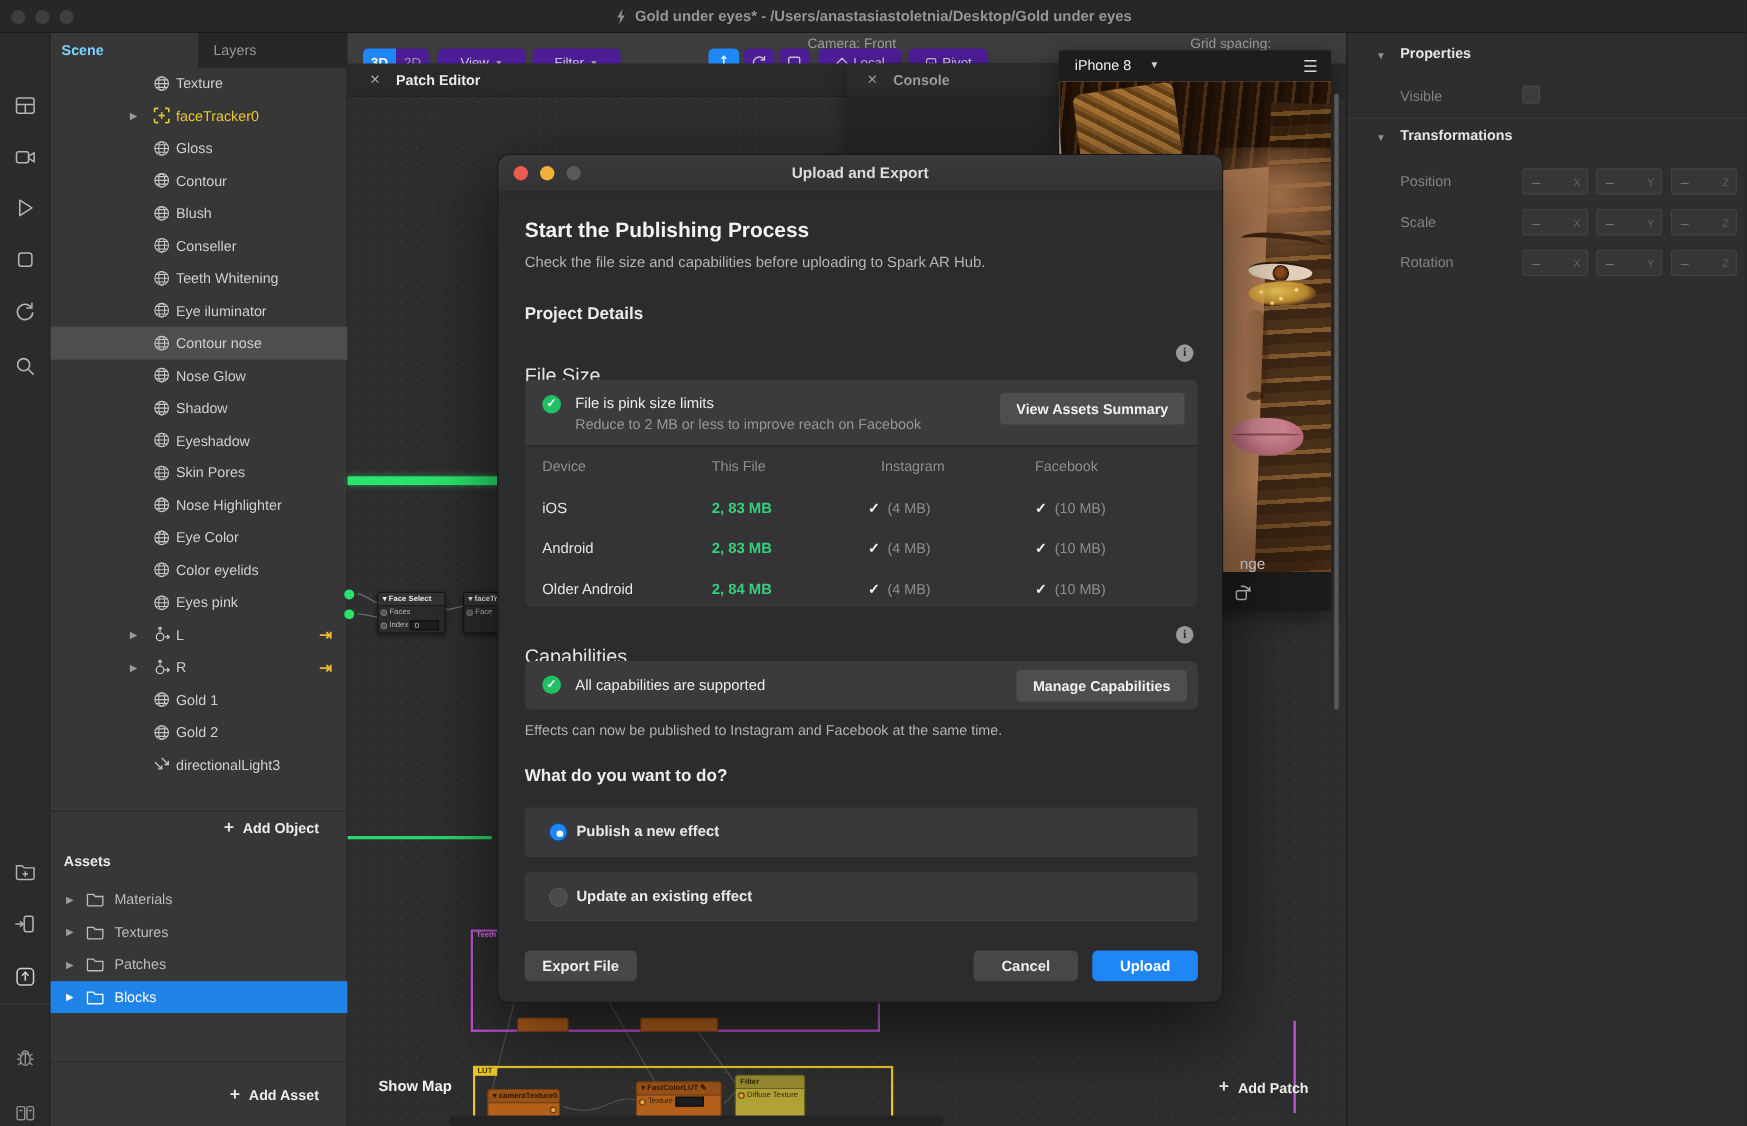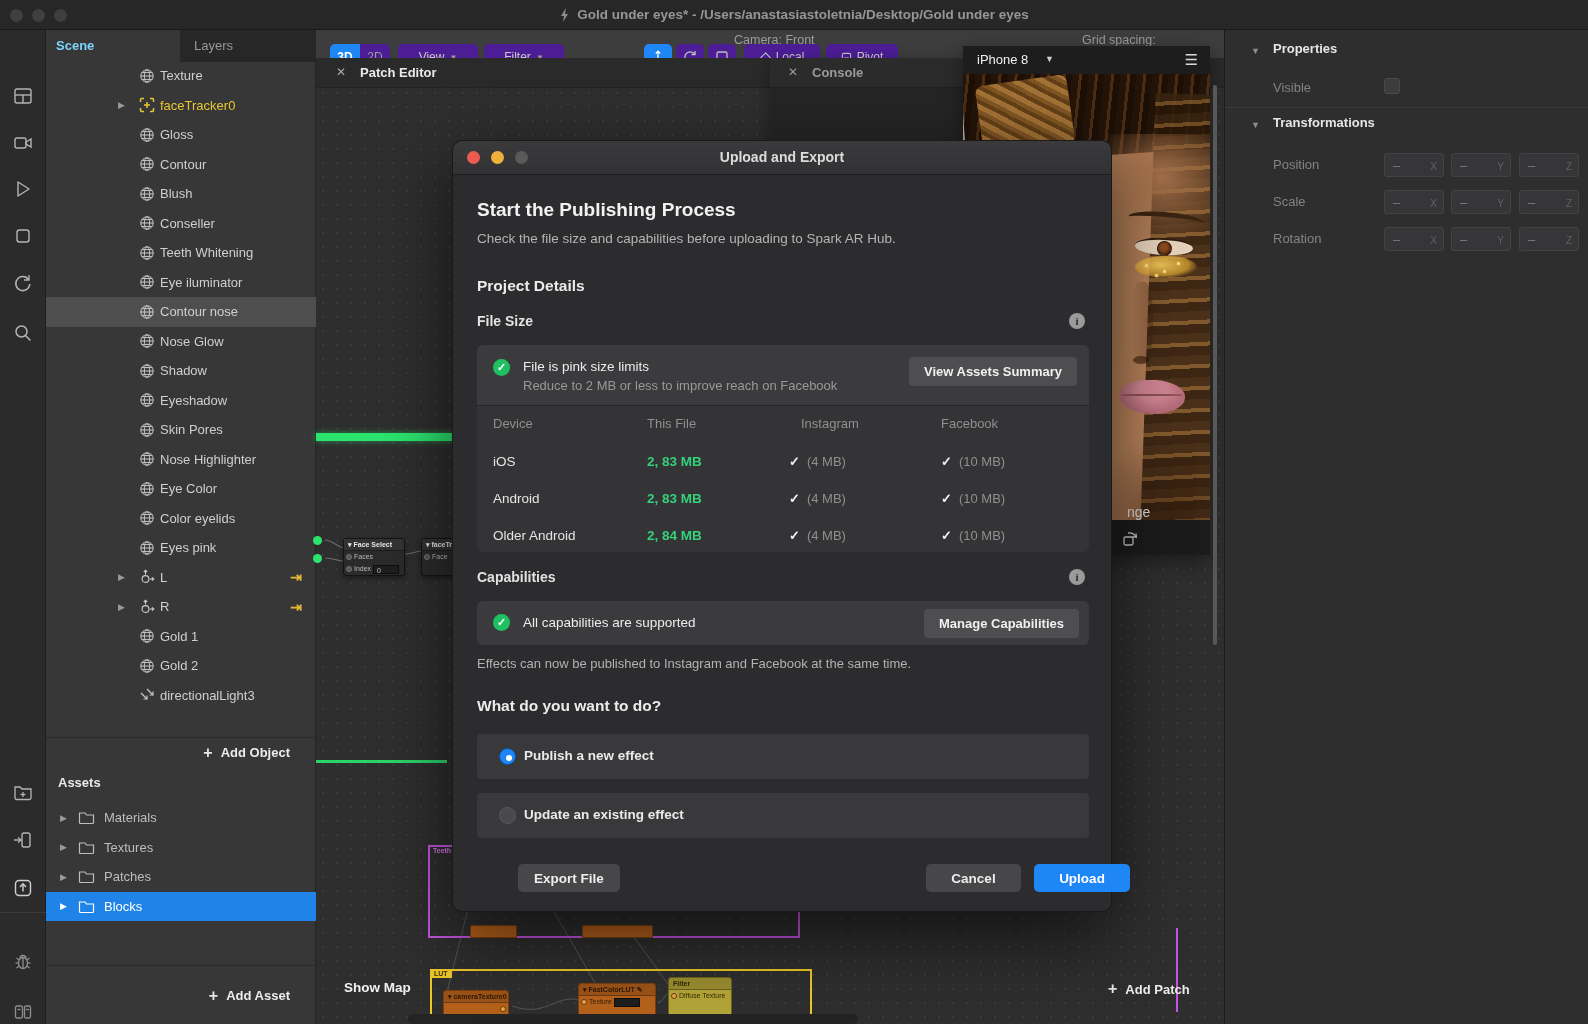--- a/index.html
+++ b/index.html
@@ -159,21 +159,21 @@
             border-radius:10px; box-shadow:0 24px 70px rgba(0,0,0,.6); z-index:10; }
   .dlg-bar { position:absolute; left:0; top:0; width:100%; height:34px; border-radius:10px 10px 0 0;
              background:linear-gradient(#3a3a3c,#323234); border-bottom:1px solid #1f1f21; }
   .dlg-lights { position:absolute; left:14px; top:10px; display:flex; gap:11px; }
   .dl { width:13px; height:13px; border-radius:50%; }
   .dl.red{ background:#ed5a52; } .dl.yel{ background:#f0b13c; } .dl.gry{ background:#5a5a5a; }
   .dlg-title { position:absolute; left:0; top:8px; width:100%; text-align:center; font-weight:bold; font-size:14px; color:#dcdcdc; }
   .dlg-h1 { position:absolute; left:24px; top:58px; font-size:19px; font-weight:bold; color:#f2f2f2; }
   .dlg-sub { position:absolute; left:24px; top:90px; font-size:13.5px; color:#b4b4b4; }
   .dlg-h2 { position:absolute; left:24px; font-size:15.5px; font-weight:bold; color:#ebebeb; }
-  .dlg-sec { position:absolute; left:24px; font-size:14px; font-weight:bold; color:#e2e2e2; }
+  .dlg-sec { position:absolute; left:24px; font-size:18px; font-weight:normal; color:#e2e2e2;margin-top:18px; }
   .info-ic { position:absolute; right:26px; width:16px; height:16px; border-radius:50%; background:#9a9a9a; color:#2b2b2b;
              font-weight:bold; font-size:11px; text-align:center; line-height:16px; font-family:"Liberation Serif", serif; }
   .card { position:absolute; left:24px; width:612px; border-radius:6px; overflow:hidden; }
   .statuspart { position:relative; height:60px; background:#3b3b3d; }
   .gcheck { position:absolute; width:17px; height:17px; border-radius:50%; background:#1fc061; color:#fff; font-size:11px;
             font-weight:bold; text-align:center; line-height:17px; }
   .st-title { position:absolute; left:46px; top:14px; font-size:13.5px; color:#ececec; }
   .st-sub { position:absolute; left:46px; top:33px; font-size:13px; color:#989898; }
   .gbtn { position:absolute; height:29px; background:#4e4e50; border-radius:4px; color:#f0f0f0; font-weight:bold; font-size:13px;
           display:flex; align-items:center; padding:0 15px; }
@@ -187,21 +187,21 @@
   .capcard { position:absolute; left:24px; width:612px; height:44px; background:#3b3b3d; border-radius:6px; }
   .cap-label { position:absolute; left:46px; top:14px; font-size:13.5px; color:#ececec; }
   .dlg-note { position:absolute; left:24px; font-size:13px; color:#b2b2b2; }
   .radiocard { position:absolute; left:24px; width:612px; height:45px; background:#39393b; border-radius:4px; }
   .radio { position:absolute; left:22px; top:14px; width:17px; height:17px; border-radius:50%; }
   .radio.on { background:#1f86f6; border:1px solid #0e4f9e; }
   .radio.on::after { content:""; position:absolute; left:5.5px; top:5.5px; width:6px; height:6px; border-radius:50%; background:#fff; }
   .radio.off { background:#4a4a4c; border:1px solid #59595b; }
   .radio-label { position:absolute; left:47px; top:14px; font-size:13.5px; font-weight:600; color:#eaeaea; }
   .fbtn { position:absolute; height:28px; border-radius:5px; background:#474749; color:#ededed; font-weight:bold; font-size:13.5px;
-          display:flex; align-items:center; justify-content:center; padding:0 16px;margin-left:41px; }
+          display:flex; align-items:center; justify-content:center; padding:0 16px; }
   .fbtn.primary { background:#1f86f6; color:#fff; }
 
   svg { display:block; }
 </style>
 </head>
 <body>
 
 <div id="app">
 
   <div class="abs titlebar">

